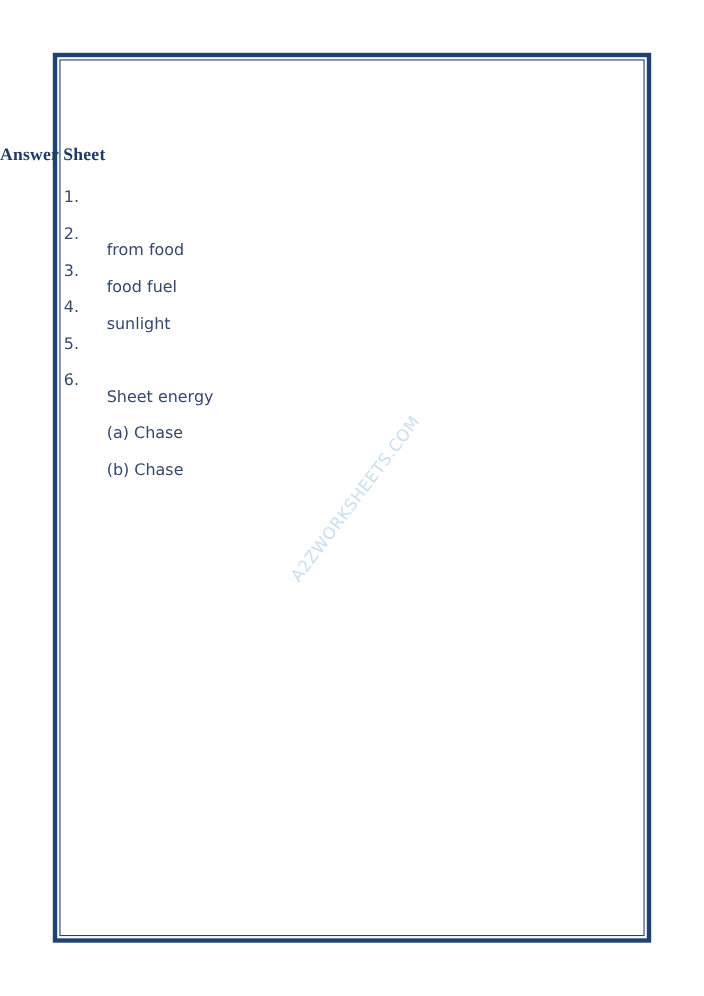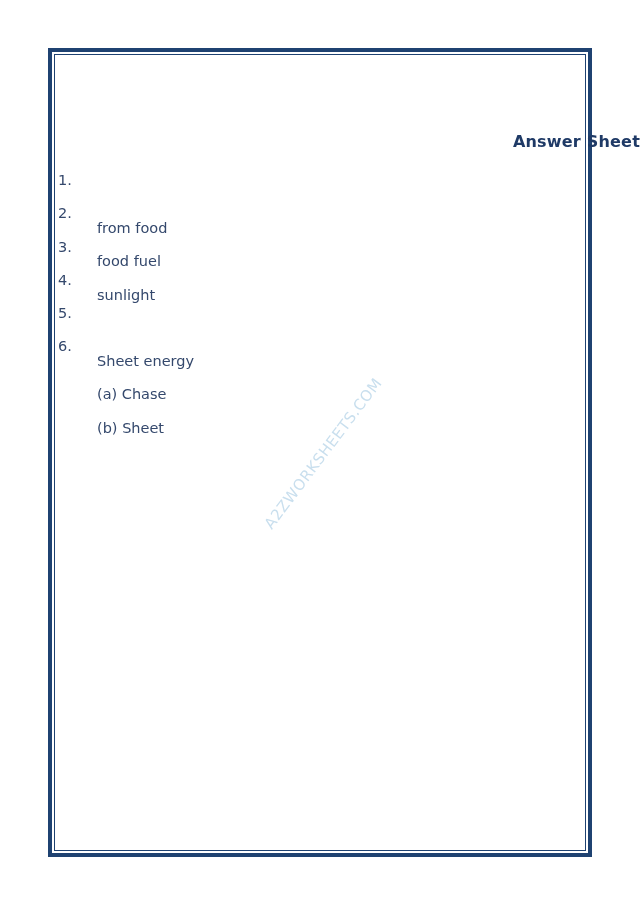--- a/index.html
+++ b/index.html
@@ -29,25 +29,26 @@
       top: 2px;
       right: 2px;
       bottom: 2px;
       border: 1px solid #1f4271;
     }
     .title {
       position: absolute;
       left: 0;
       width: 640px;
       top: 132px;
-      text-align: right;
+      text-align: left;
       font-size: 16px;
       font-weight: bold;
       color: #1f3a66;
       letter-spacing: 0.2px;
+      font-family: Liberation Serif, serif;
     }
     .answers {
       position: absolute;
       left: 58px;
       top: 170px;
       margin: 0;
       padding: 0;
       list-style: none;
     }
     .answer {
@@ -108,17 +109,17 @@
   <li class="answer">
     <span class="answer-num">5.</span>
     <span class="answer-text">Sheet energy</span>
   </li>
   <li class="answer">
     <span class="answer-num">6.</span>
     <span class="answer-text">(a) Chase</span>
   </li>
   <li class="answer">
     <span class="answer-num"></span>
-    <span class="answer-text">(b) Sheet</span>
+    <span class="answer-text">(b) Chase</span>
   </li>
 </ul>
 
 <div class="watermark">A2ZWORKSHEETS.COM</div>
 
 </body></html>

